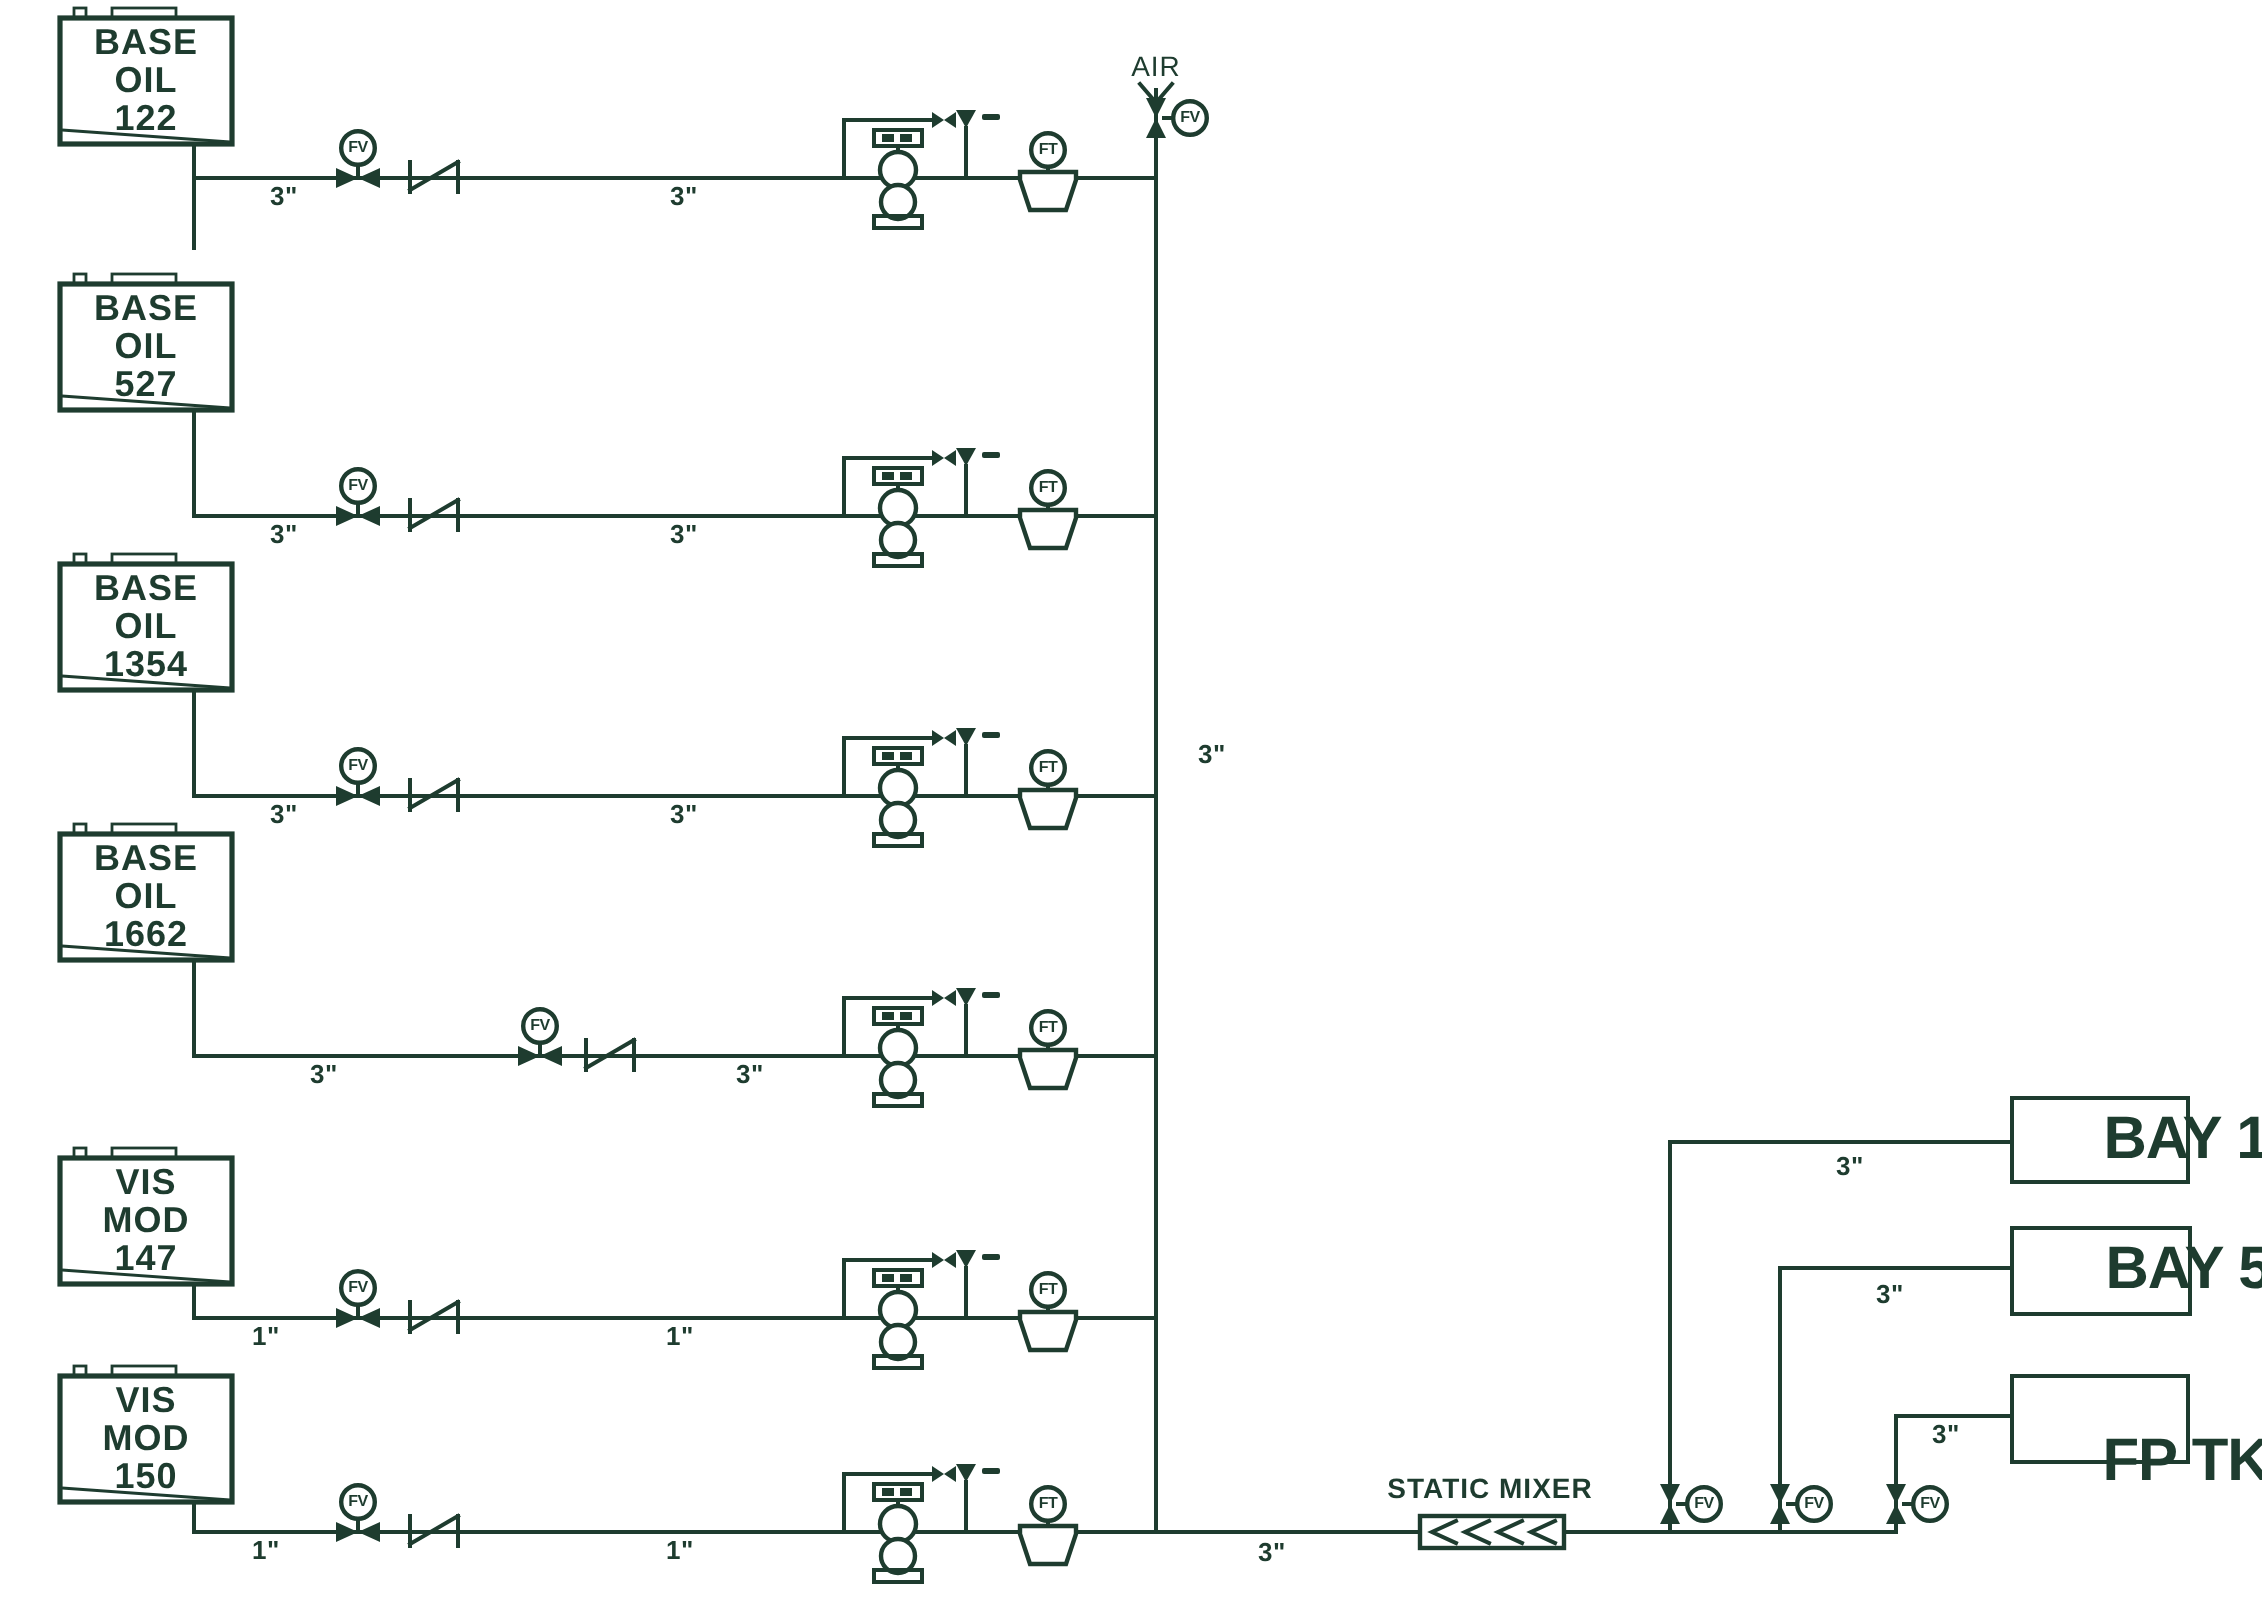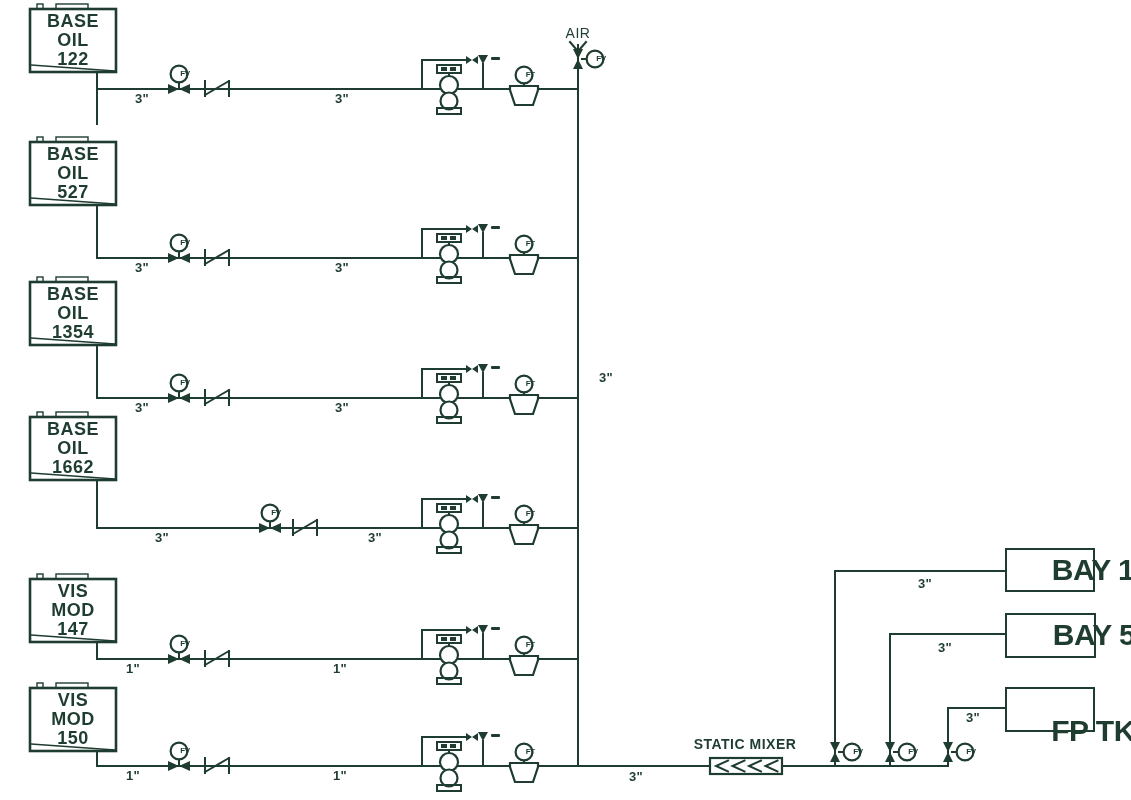--- a/index.html
+++ b/index.html
@@ -10,21 +10,21 @@
   }
   #stage svg { position:absolute; left:0; top:0; }
   .st   { stroke:var(--ink); stroke-width:2; fill:none; stroke-linecap:square; }
   .st3  { stroke:var(--ink); stroke-width:2.6; fill:none; }
   .thin { stroke:var(--ink); stroke-width:1.4; fill:none; }
   .fl   { fill:var(--ink); stroke:none; }
   .bubble { fill:#ffffff; stroke:var(--ink); stroke-width:2.2; }
   .lbl { position:absolute; transform:translate(-50%,-50%); white-space:nowrap; }
   .psz { font-size:13px; font-weight:900; letter-spacing:0.3px; }
   .bub { position:absolute; width:22px; height:14px; margin-left:-11px; margin-top:-7px;
-         text-align:right; font-size:8px; font-weight:900; line-height:14px; letter-spacing:-0.2px; }
+         text-align:center; font-size:8px; font-weight:900; line-height:14px; letter-spacing:-0.2px; }
   .tklabel { position:absolute; width:86px; height:63px; display:flex; align-items:center;
              justify-content:center; text-align:center; white-space:pre-line;
              font-size:18px; font-weight:800; line-height:1.06; letter-spacing:0.5px; }
   .dest { font-size:30px; font-weight:800; letter-spacing:-0.5px;margin-left:44px; }
   .airlbl { font-size:14px; font-weight:400; letter-spacing:0.5px; }
   .mixlbl { font-size:14px; font-weight:900; letter-spacing:0.5px; }
 </style>
 </head>
 <body>
 

